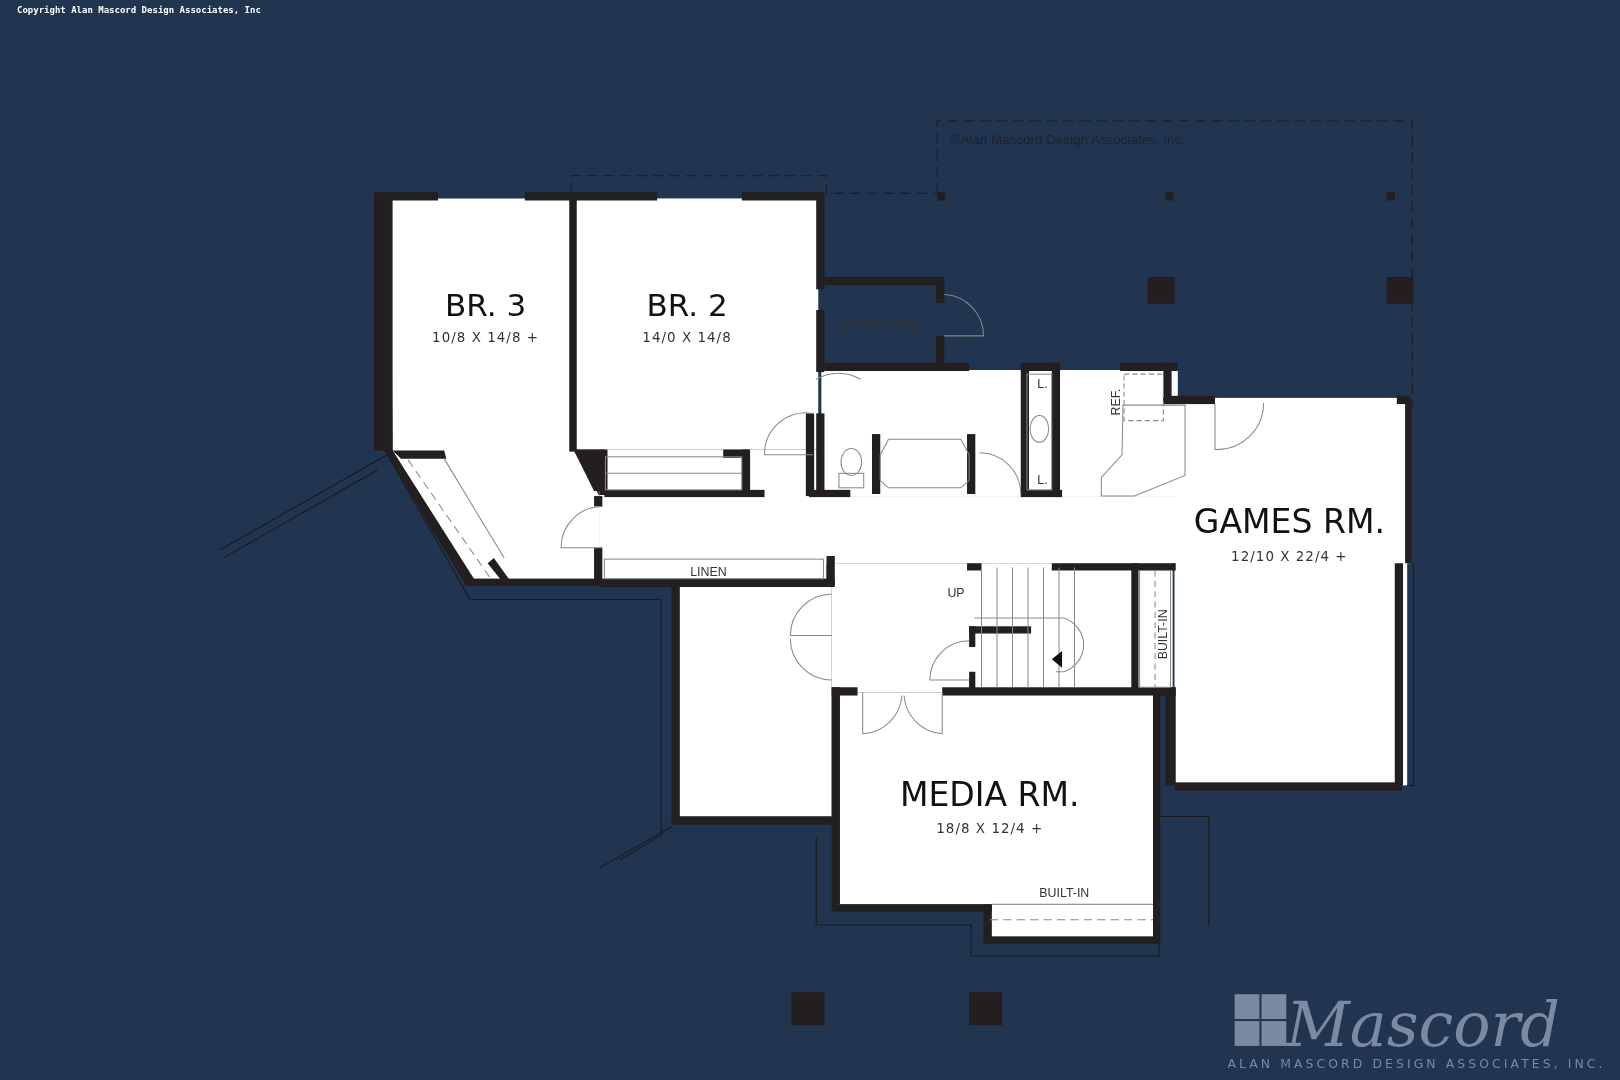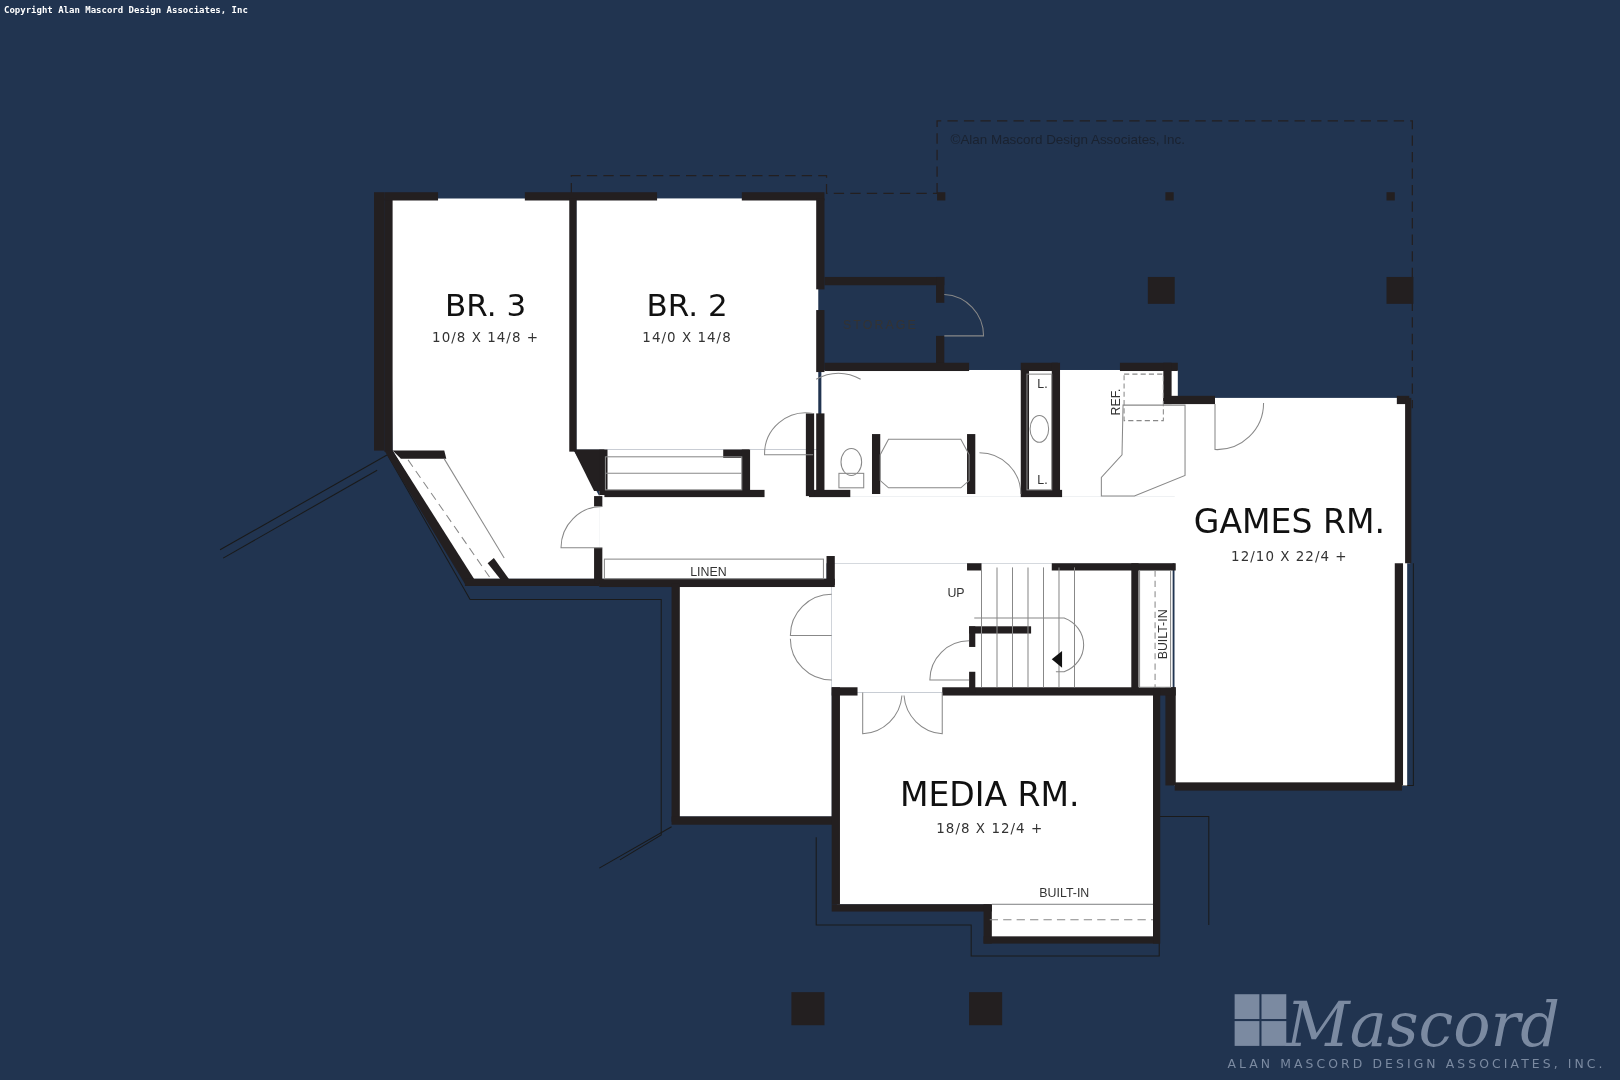--- a/index.html
+++ b/index.html
@@ -1,17 +1,17 @@
 <!DOCTYPE html>
 <html><head>
 <meta charset="utf-8">
 <style>
   html, body { margin:0; padding:0; }
   body { width:1620px; height:1080px; background:#213450; overflow:hidden; position:relative; }
-  .copyright-top { position:absolute; left:4px; top:5px; color:#fff; font-family:"DejaVu Sans Mono", monospace; font-size:9px; font-weight:bold; }
+  .copyright-top { position:absolute; left:17px; top:5px; color:#fff; font-family:"DejaVu Sans Mono", monospace; font-size:9px; font-weight:bold; }
   svg { position:absolute; left:0; top:0; }
   .room-title { font-family:"DejaVu Sans", sans-serif; fill:#111; }
   .room-dim { font-family:"DejaVu Sans", sans-serif; fill:#333; font-size:13px; letter-spacing:1px; }
   .lbl { font-family:"Liberation Sans", sans-serif; fill:#333; font-size:12px; }
   .logo-text { font-family:"DejaVu Serif", serif; fill:#7b8aa1; }
   .logo-sub { font-family:"DejaVu Sans", sans-serif; fill:#7b8aa1; font-size:12px; letter-spacing:3px; }
 </style>
 </head>
 <body>
 

